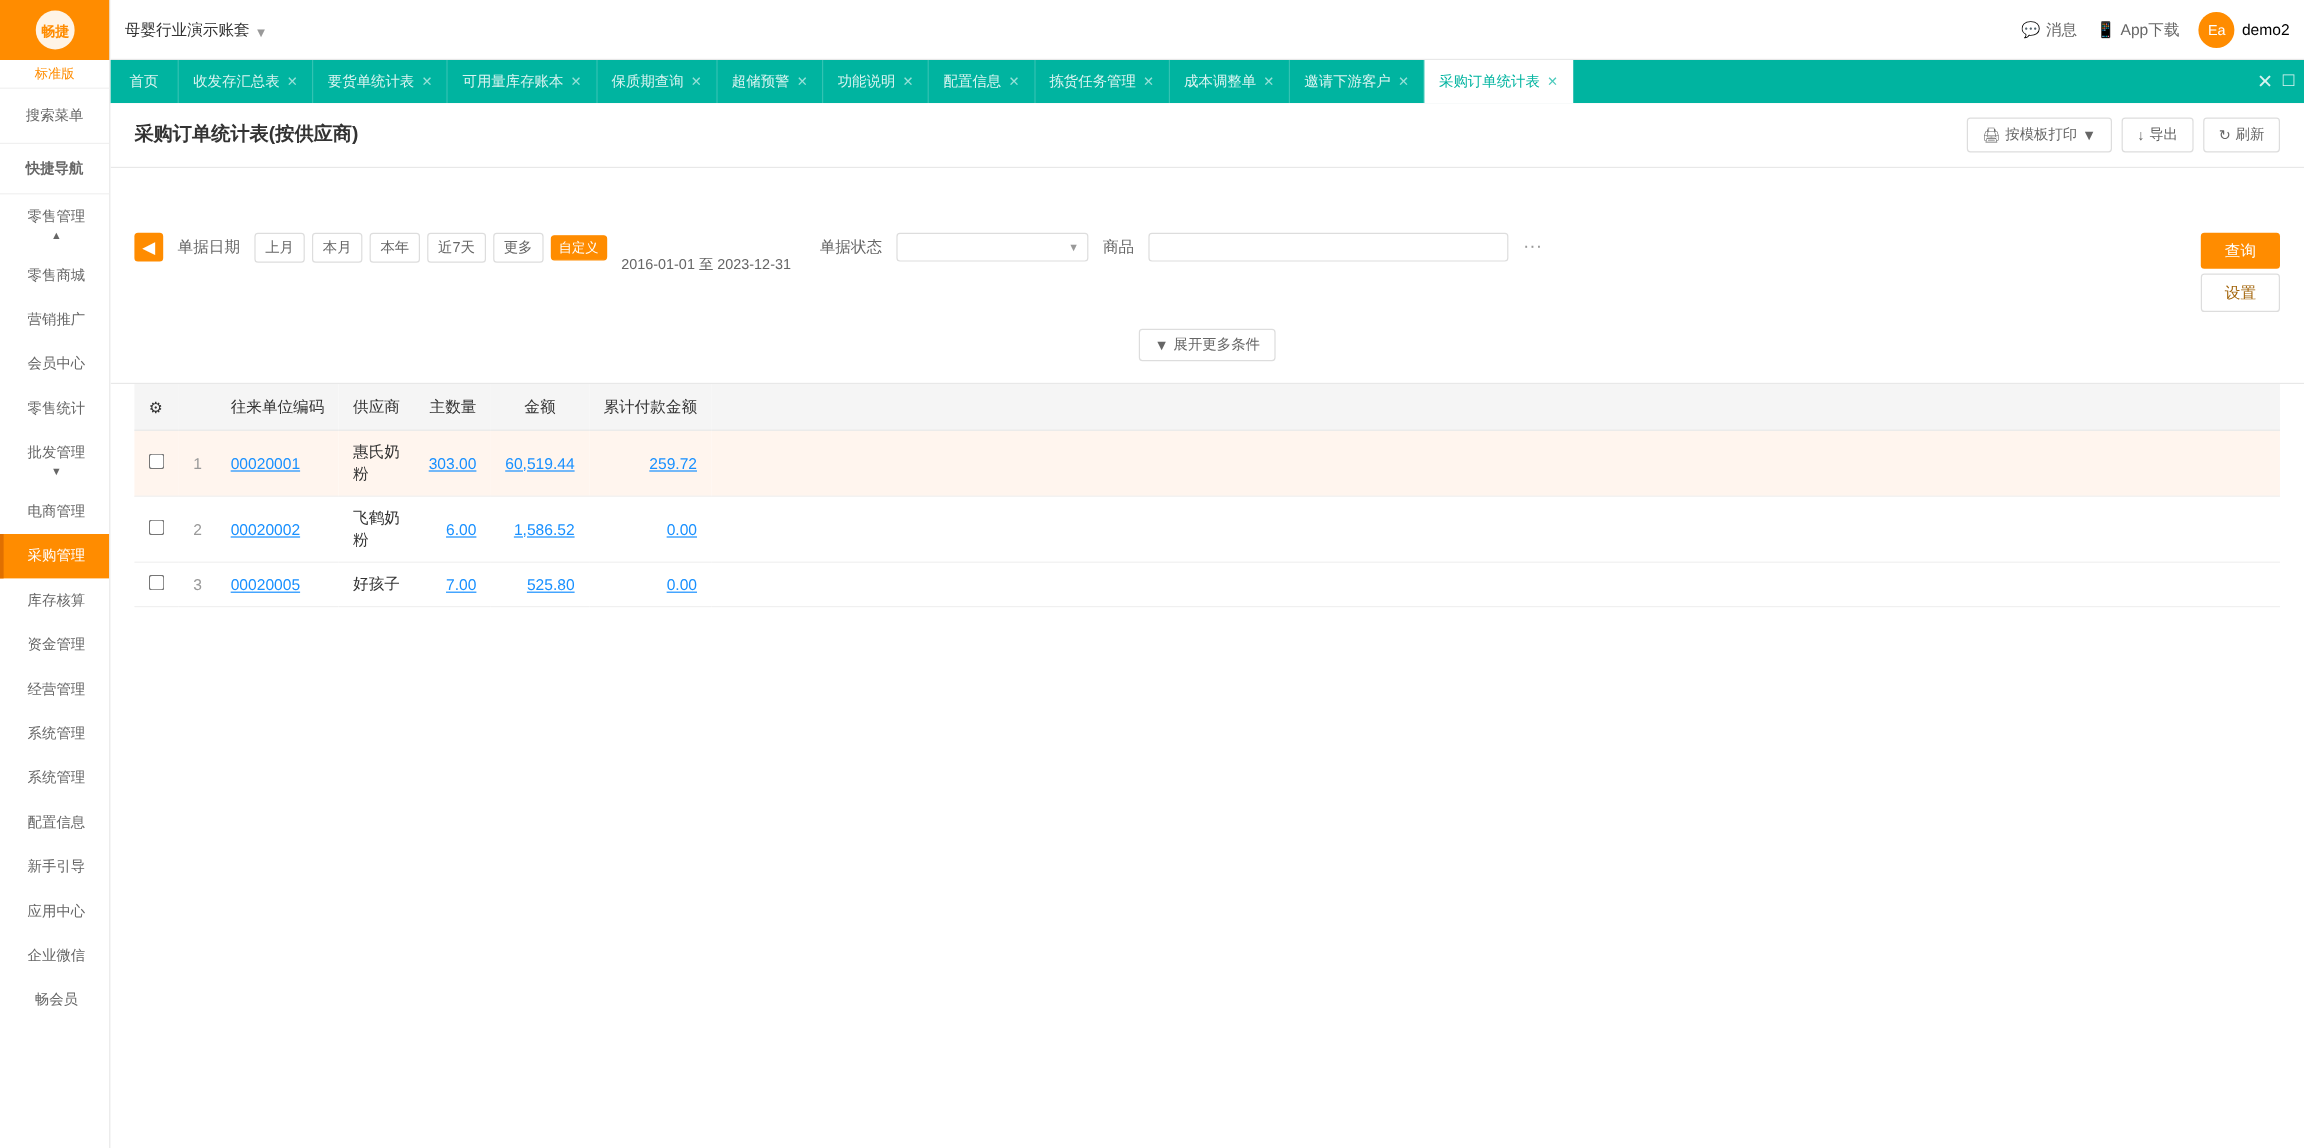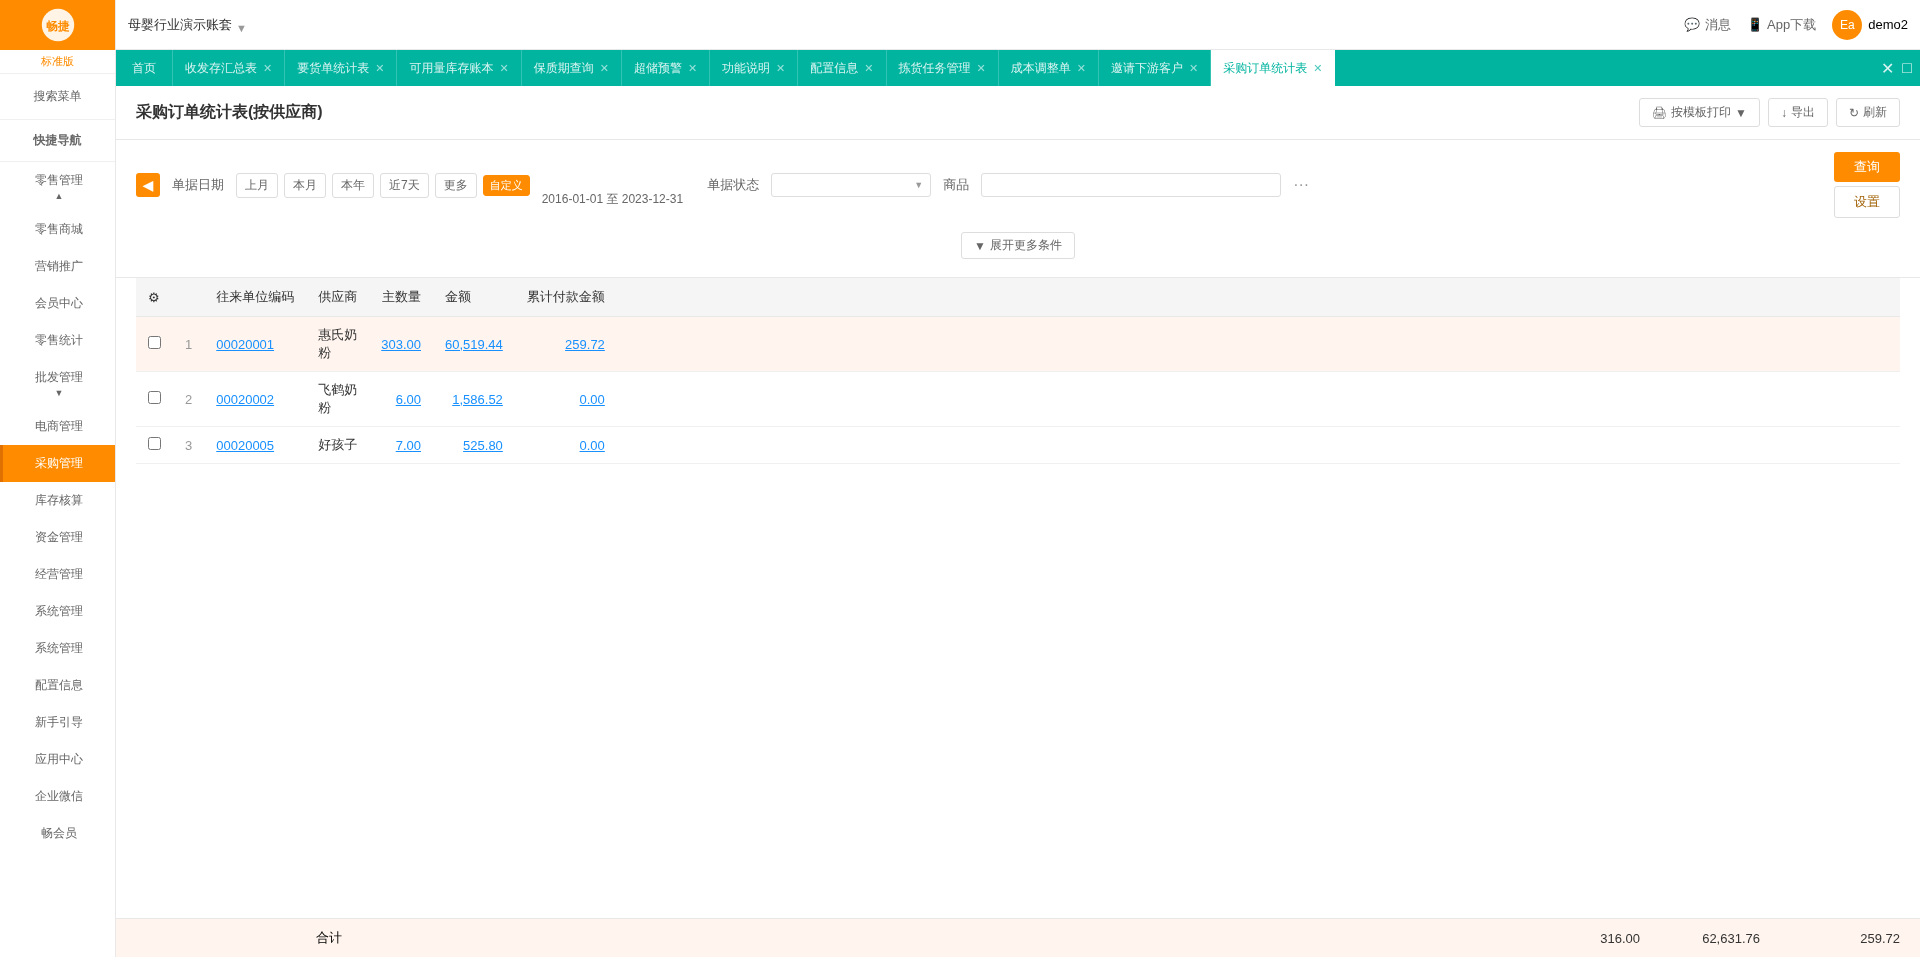--- a/index.html
+++ b/index.html
@@ -1,19 +1,19 @@
 <!DOCTYPE html>
 <html><head>
   <meta charset="utf-8">
   <style>
     * { margin: 0; padding: 0; box-sizing: border-box; }
     body { font-family: 'Microsoft YaHei', Arial, sans-serif; font-size: 13px; background: #f5f5f5; width: 1920px; height: 957px; overflow: hidden; display: flex; }
 
     
-    .sidebar { width: 116px; background: #fff; border-right: 1px solid #e8e8e8; display: flex; flex-direction: column; align-items: center; height: 957px; flex-shrink: 0; }
+    .sidebar { width: 92px; background: #fff; border-right: 1px solid #e8e8e8; display: flex; flex-direction: column; align-items: center; height: 957px; flex-shrink: 0; }
     .sidebar-logo { width: 100%; background: #ff8c00; padding: 8px 6px; display: flex; align-items: center; justify-content: center; height: 50px; }
     .sidebar-logo-icon { width: 36px; height: 36px; }
     .sidebar-search { width: 100%; padding: 8px 4px; border-bottom: 1px solid #f0f0f0; }
     .sidebar-search-item { text-align: center; padding: 6px 2px; color: #666; font-size: 12px; cursor: pointer; }
     .sidebar-nav { width: 100%; overflow-y: auto; flex: 1; }
     .sidebar-nav-item { text-align: center; padding: 10px 4px; color: #666; font-size: 12px; cursor: pointer; border-left: 3px solid transparent; }
     .sidebar-nav-item.active { color: #fff; background: #ff8c00; border-left-color: #e07000; }
     .sidebar-nav-item.has-sub { display: flex; flex-direction: column; align-items: center; justify-content: center; position: relative; }
     .sidebar-nav-item .sub-arrow { font-size: 9px; margin-top: 2px; }
 
@@ -81,21 +81,21 @@
 
     
     .table-footer { background: #fff5ee; display: flex; align-items: center; padding: 10px 20px; border-top: 1px solid #e8e8e8; }
 
     
     .select-wrapper { position: relative; display: inline-block; }
     .select-wrapper::after { content: '▼'; position: absolute; right: 8px; top: 50%; transform: translateY(-50%); font-size: 9px; color: #999; pointer-events: none; }
 
     
     .expand-row { text-align: center; padding: 6px 0; }
-    .filter-actions { display: flex; flex-direction: column; gap: 6px; margin-left: auto; }
+    .filter-actions { display: flex; flex-direction: column; gap: 6px; margin-left: auto; margin-top: 42px; }
     .filter-main-row { display: flex; align-items: center; gap: 12px; width: 100%; }
   </style>
 </head>
 <body>
 
 <div class="sidebar">
   <div class="sidebar-logo">
     <svg class="sidebar-logo-icon" viewBox="0 0 40 40">
       <circle cx="20" cy="20" r="18" fill="#fff" opacity="0.9"></circle>
       <text x="20" y="26" text-anchor="middle" font-size="13" fill="#ff8c00" font-weight="bold">畅捷</text>
@@ -282,21 +282,21 @@
       <table class="data-table">
         <thead>
           <tr>
             <th class="checkbox-col">
               <span style="cursor:pointer;">⚙</span>
             </th>
             <th></th>
             <th>往来单位编码</th>
             <th>供应商</th>
             <th style="text-align:right;">主数量</th>
-            <th style="text-align:left;">金额</th>
+            <th style="text-align:center;">金额</th>
             <th style="text-align:right;">累计付款金额</th>
             <th style="width:100%;"></th>
           </tr>
         </thead>
         <tbody>
           <tr style="background:#fff5ee;">
             <td class="checkbox-col"><input type="checkbox" style=""></td>
             <td class="row-num">1</td>
             <td class="link">00020001</td>
             <td>惠氏奶粉</td>
@@ -322,25 +322,15 @@
             <td>好孩子</td>
             <td class="link num-val">7.00</td>
             <td class="link num-val">525.80</td>
             <td class="link num-val">0.00</td>
             <td></td>
           </tr>
         </tbody>
       </table>
     </div>
 
-    <div class="table-footer">
-      <span style="width:30px;"></span>
-      <span style="width:30px;"></span>
-      <span style="width:120px;"></span>
-      <span style="min-width:100px;">合计</span>
-      <span style="flex:1;"></span>
-      <span style="width:120px;text-align:right;font-size:13px;color:#333;">316.00</span>
-      <span style="width:120px;text-align:right;font-size:13px;color:#333;">62,631.76</span>
-      <span style="width:140px;text-align:right;font-size:13px;color:#333;">259.72</span>
-    </div>
 
   </div>
 </div>
 
 </body></html>

